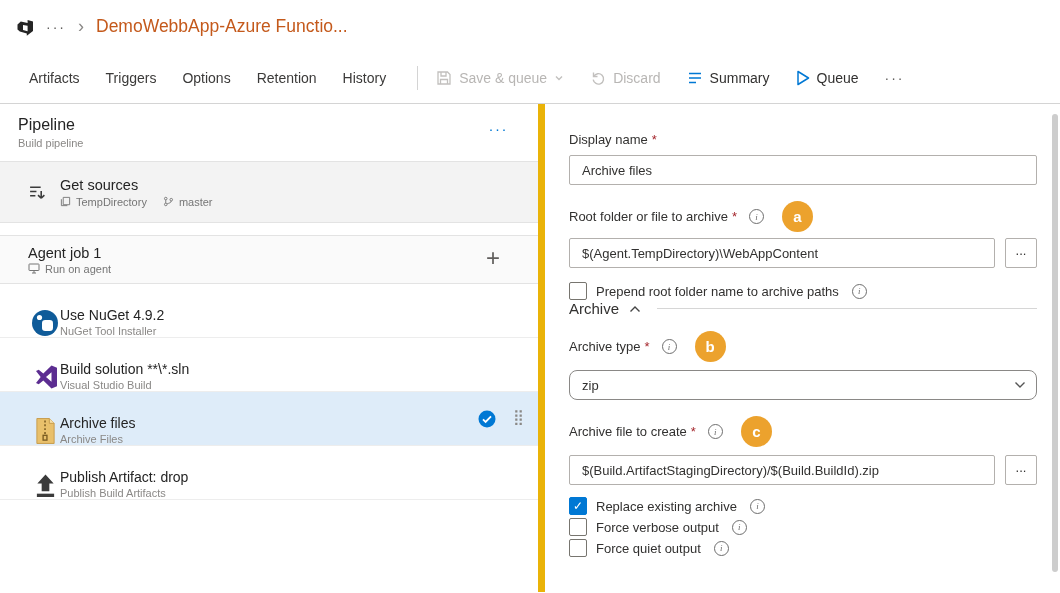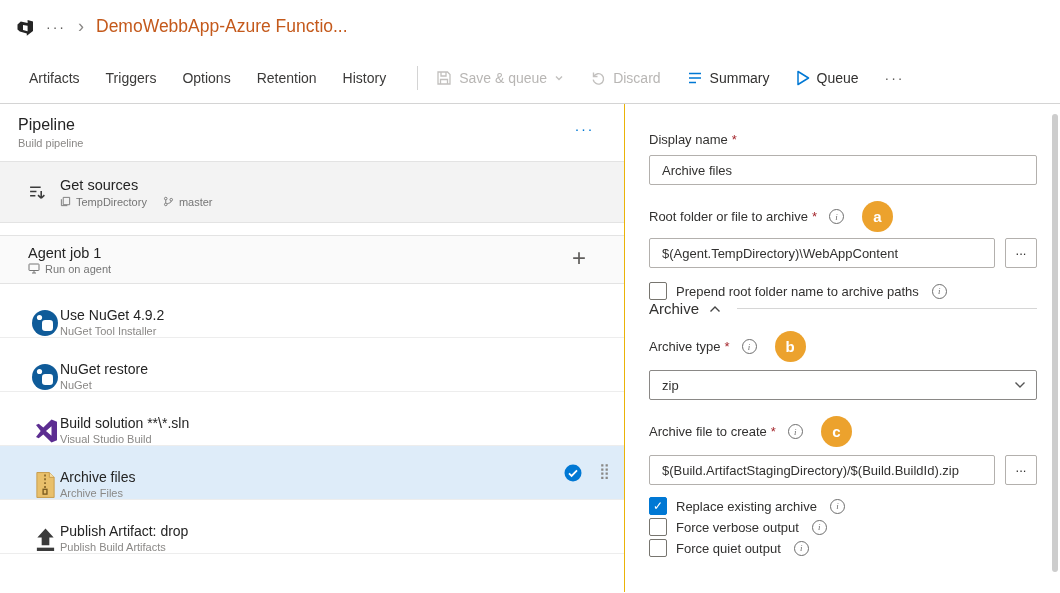--- a/index.html
+++ b/index.html
@@ -18,21 +18,21 @@
   .tabs{display:flex;align-items:stretch}
   .tab{display:flex;align-items:center;padding:0 13px;font-size:14px;color:#3b3a39;cursor:pointer}
   .tab.active{font-weight:bold;color:#323130;border-bottom:2px solid #0078d4}
   .tbar-sep{width:1px;background:#d4d4d4;height:24px;align-self:center;margin:0 18px}
   .toolbar{display:flex;align-items:center;gap:26px}
   .tbtn{display:flex;align-items:center;gap:7px;font-size:14px;color:#323130;cursor:pointer}
   .tbtn.disabled{color:#b8b6b4;cursor:default}
 
   
   .content{display:flex;height:488px;position:relative}
-  .left{width:625px;flex:none;border-right:1px solid #eab308}
+  .left{width:545px;flex:none;border-right:7px solid #eab308}
   .right{flex:1;padding:28px 23px 0 24px;position:relative}
 
   
   .p-head{height:57px;padding:12px 16px 0 18px;position:relative}
   .p-title{font-size:16px;color:#242424}
   .p-sub{font-size:11px;color:#8a8886;margin-top:3px}
   .p-more{position:absolute;right:30px;top:16px;color:#0078d4;font-size:15px;letter-spacing:1.5px;cursor:pointer}
   .getsrc{height:62px;background:#f3f3f3;border-top:1px solid #e3e3e3;border-bottom:1px solid #e3e3e3;
     display:flex;align-items:center;gap:13px;padding-left:28px;cursor:pointer}
   .gs-title{font-size:14.5px;color:#242424}
@@ -69,21 +69,21 @@
     justify-content:center;font-size:13px;color:#323130;cursor:pointer;background:#fff;flex:none;padding-bottom:6px}
   .cbrow{display:flex;align-items:center;gap:9px}
   .checkbox{width:18px;height:18px;border:1px solid #77756f;border-radius:2px;background:#fff;cursor:pointer;
     display:flex;align-items:center;justify-content:center;flex:none}
   .checkbox.checked{background:#0078d4;border-color:#0078d4;color:#fff;font-size:12px}
   .checkbox.checked::after{content:"✓"}
   .cblabel{font-size:13px;color:#323130}
   .sect{display:flex;align-items:center;gap:10px}
   .sect-title{font-size:15px;color:#323130}
   .rule{flex:1;height:1px;background:#d6d6d6;margin-left:6px}
-  .select{width:100%;height:30px;border:1px solid #8a8886;border-radius:2px;display:flex;align-items:center;
+  .select{width:100%;height:30px;border:1px solid #8a8886;border-radius:8px;display:flex;align-items:center;
     justify-content:space-between;padding:0 10px 0 12px;font-size:13px;color:#323130;cursor:pointer;background:#fff}
 
   .mt6{margin-top:6px}.mt8{margin-top:8px}.mt12{margin-top:12px}.mt14{margin-top:14px}
   .mt16{margin-top:16px}.mt9{margin-top:3px}.mt24{}
 
   
   .scrollbar{position:absolute;right:0;top:2px;bottom:2px;width:10px}
   .thumb{position:absolute;top:8px;right:2px;width:6px;height:458px;background:#cdcdcd;border-radius:3px;cursor:pointer}
 </style>
 </head>
@@ -232,33 +232,20 @@
             <circle cx="8.5" cy="8.5" r="2.6" fill="#fff"></circle>
             <rect x="11" y="11" width="11" height="11" rx="3.2" fill="#fff"></rect>
           </svg>
       </span>
       <div>
         <div class="t-title">Use NuGet 4.9.2</div>
         <div class="t-sub">NuGet Tool Installer</div>
       </div>
     </div>
 
-    <div class="task">
-      <span class="t-icon">
-        <svg width="28" height="28" viewBox="0 0 28 28">
-            <circle cx="14" cy="14" r="13" fill="#0F5B99"></circle>
-            <circle cx="8.5" cy="8.5" r="2.6" fill="#fff"></circle>
-            <rect x="11" y="11" width="11" height="11" rx="3.2" fill="#fff"></rect>
-          </svg>
-      </span>
-      <div>
-        <div class="t-title">NuGet restore</div>
-        <div class="t-sub">NuGet</div>
-      </div>
-    </div>
 
     <div class="task">
       <span class="t-icon">
         <svg width="28" height="28" viewBox="0 0 28 28">
             <path fill="#5C2D91" d="M20.5 2.5 26 4.8v18.4l-5.5 2.3-8.2-8-4.6 3.7L5 19.9l4.7-5.9L5 8.1l2.7-1.3 4.6 3.7 8.2-8zM20.5 9.3 15 14l5.5 4.7V9.3z"></path>
           </svg>
       </span>
       <div>
         <div class="t-title">Build solution **\*.sln</div>
         <div class="t-sub">Visual Studio Build</div>

